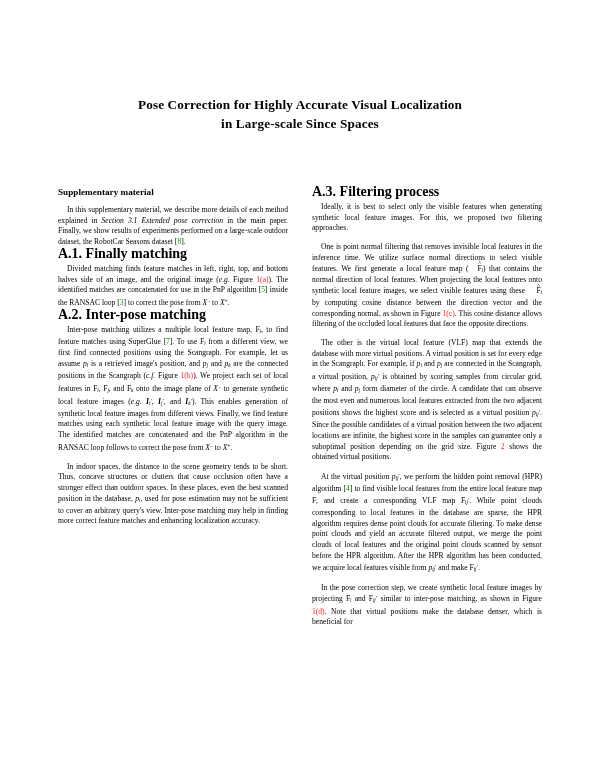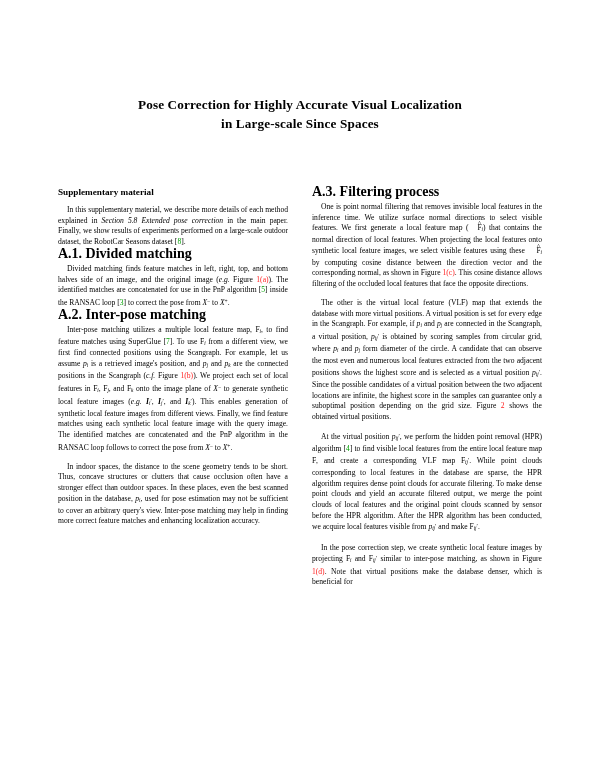--- a/index.html
+++ b/index.html
@@ -131,39 +131,40 @@
     <div class="title-line">Pose Correction for Highly Accurate Visual Localization</div>
     <div class="title-line">in Large-scale Since Spaces</div>
   </div>
 
   <div class="columns">
 
     <div class="col">
 
       <h2 class="sec-title">Supplementary material</h2>
 
-      <p class="para"><span>In this supplementary material, we describe more details of each method explained in </span><i>Section 5.8 Extended pose correction</i><span> in the main paper. Finally, we show results of experiments performed on a large-scale outdoor dataset, the RobotCar Seasons dataset [</span><span class="cite">8</span><span>].</span></p>
+      <p class="para"><span>In this supplementary material, we describe more details of each method explained in </span><i>Section 3.1 Extended pose correction</i><span> in the main paper. Finally, we show results of experiments performed on a large-scale outdoor dataset, the RobotCar Seasons dataset [</span><span class="cite">8</span><span>].</span></p>
 
 
-      <h3 class="sub-title">A.1. Divided matching</h3>
+      <h3 class="sub-title">A.1. Finally matching</h3>
 
       <p class="para"><span>Divided matching finds feature matches in left, right, top, and bottom halves side of an image, and the original image (</span><i>e.g.</i><span> Figure </span><span class="figref">1(a)</span><span>). The identified matches are concatenated for use in the PnP algorithm [</span><span class="cite">5</span><span>] inside the RANSAC loop [</span><span class="cite">3</span><span>] to correct the pose from </span><span class="mathit">X</span><sup>−</sup><span> to </span><span class="mathit">X</span><sup>+</sup><span>.</span></p>
 
       <h3 class="sub-title gap-before-sub">A.2. Inter-pose matching</h3>
 
       <p class="para"><span>Inter-pose matching utilizes a multiple local feature map, </span><span class="bb mathit">F</span><sub>i</sub><span>, to find feature matches using SuperGlue [</span><span class="cite">7</span><span>]. To use </span><span class="bb mathit">F</span><sub>i</sub><span> from a different view, we first find connected positions using the Scangraph. For example, let us assume </span><span class="mathit">p</span><sub>i</sub><span> is a retrieved image's position, and </span><span class="mathit">p</span><sub>j</sub><span> and </span><span class="mathit">p</span><sub>k</sub><span> are the connected positions in the Scangraph (</span><i>c.f.</i><span> Figure </span><span class="figref">1(b)</span><span>). We project each set of local features in </span><span class="bb mathit">F</span><sub>i</sub><span>, </span><span class="bb mathit">F</span><sub>j</sub><span>, and </span><span class="bb mathit">F</span><sub>k</sub><span> onto the image plane of </span><span class="mathit">X</span><sup>−</sup><span> to generate synthetic local feature images (</span><i>e.g.</i><span> </span><span class="mbold">I</span><sub>i</sub><span class="prime">′</span><span>, </span><span class="mbold">I</span><sub>j</sub><span class="prime">′</span><span>, and </span><span class="mbold">I</span><sub>k</sub><span class="prime">′</span><span>). This enables generation of synthetic local feature images from different views. Finally, we find feature matches using each synthetic local feature image with the query image. The identified matches are concatenated and the PnP algorithm in the RANSAC loop follows to correct the pose from </span><span class="mathit">X</span><sup>−</sup><span> to </span><span class="mathit">X</span><sup>+</sup><span>.</span></p>
 
       <p class="para"><span>In indoor spaces, the distance to the scene geometry tends to be short. Thus, concave structures or clutters that cause occlusion often have a stronger effect than outdoor spaces. In these places, even the best scanned position in the database, </span><span class="mathit">p</span><sub>i</sub><span>, used for pose estimation may not be sufficient to cover an arbitrary query's view. Inter-pose matching may help in finding more correct feature matches and enhancing localization accuracy.</span></p>
 
     </div>
 
     <div class="col">
 
       <h3 class="sub-title">A.3. Filtering process</h3>
 
+      <p class="para">Ideally, it is best to select only the visible features when generating synthetic local feature images. For this, we proposed two filtering approaches.</p>
 
       <p class="para"><span>One is point normal filtering that removes invisible local features in the inference time. We utilize surface normal directions to select visible features. We first generate a local feature map (</span><span class="hatwrap"><span class="hatmark">^</span><span class="bb mathit">F</span></span><sub>i</sub><span>) that contains the normal direction of local features. When projecting the local features onto synthetic local feature images, we select visible features using these </span><span class="hatwrap"><span class="hatmark">^</span><span class="bb mathit">F</span></span><sub>i</sub><span> by computing cosine distance between the direction vector and the corresponding normal, as shown in Figure </span><span class="figref">1(c)</span><span>. This cosine distance allows filtering of the occluded local features that face the opposite directions.</span></p>
 
       <p class="para"><span>The other is the virtual local feature (VLF) map that extends the database with more virtual positions. A virtual position is set for every edge in the Scangraph. For example, if </span><span class="mathit">p</span><sub>i</sub><span> and </span><span class="mathit">p</span><sub>j</sub><span> are connected in the Scangraph, a virtual position, </span><span class="mathit">p</span><sub>ij</sub><span class="prime">′</span><span> is obtained by scoring samples from circular grid, where </span><span class="mathit">p</span><sub>i</sub><span> and </span><span class="mathit">p</span><sub>j</sub><span> form diameter of the circle. A candidate that can observe the most even and numerous local features extracted from the two adjacent positions shows the highest score and is selected as a virtual position </span><span class="mathit">p</span><sub>ij</sub><span class="prime">′</span><span>. Since the possible candidates of a virtual position between the two adjacent locations are infinite, the highest score in the samples can guarantee only a suboptimal position depending on the grid size. Figure </span><span class="figref">2</span><span> shows the obtained virtual positions.</span></p>
 
       <p class="para"><span>At the virtual position </span><span class="mathit">p</span><sub>ij</sub><span class="prime">′</span><span>, we perform the hidden point removal (HPR) algorithm [</span><span class="cite">4</span><span>] to find visible local features from the entire local feature map </span><span class="bb mathit">F</span><span>, and create a corresponding VLF map </span><span class="bb mathit">F</span><sub>ij</sub><span class="prime">′</span><span>. While point clouds corresponding to local features in the database are sparse, the HPR algorithm requires dense point clouds for accurate filtering. To make dense point clouds and yield an accurate filtered output, we merge the point clouds of local features and the original point clouds scanned by sensor before the HPR algorithm. After the HPR algorithm has been conducted, we acquire local features visible from </span><span class="mathit">p</span><sub>ij</sub><span class="prime">′</span><span> and make </span><span class="bb mathit">F</span><sub>ij</sub><span class="prime">′</span><span>.</span></p>
 
       <p class="para"><span>In the pose correction step, we create synthetic local feature images by projecting </span><span class="bb mathit">F</span><sub>i</sub><span> and </span><span class="bb mathit">F</span><sub>ij</sub><span class="prime">′</span><span> similar to inter-pose matching, as shown in Figure </span><span class="figref">1(d)</span><span>. Note that virtual positions make the database denser, which is beneficial for</span></p>
 
     </div>

